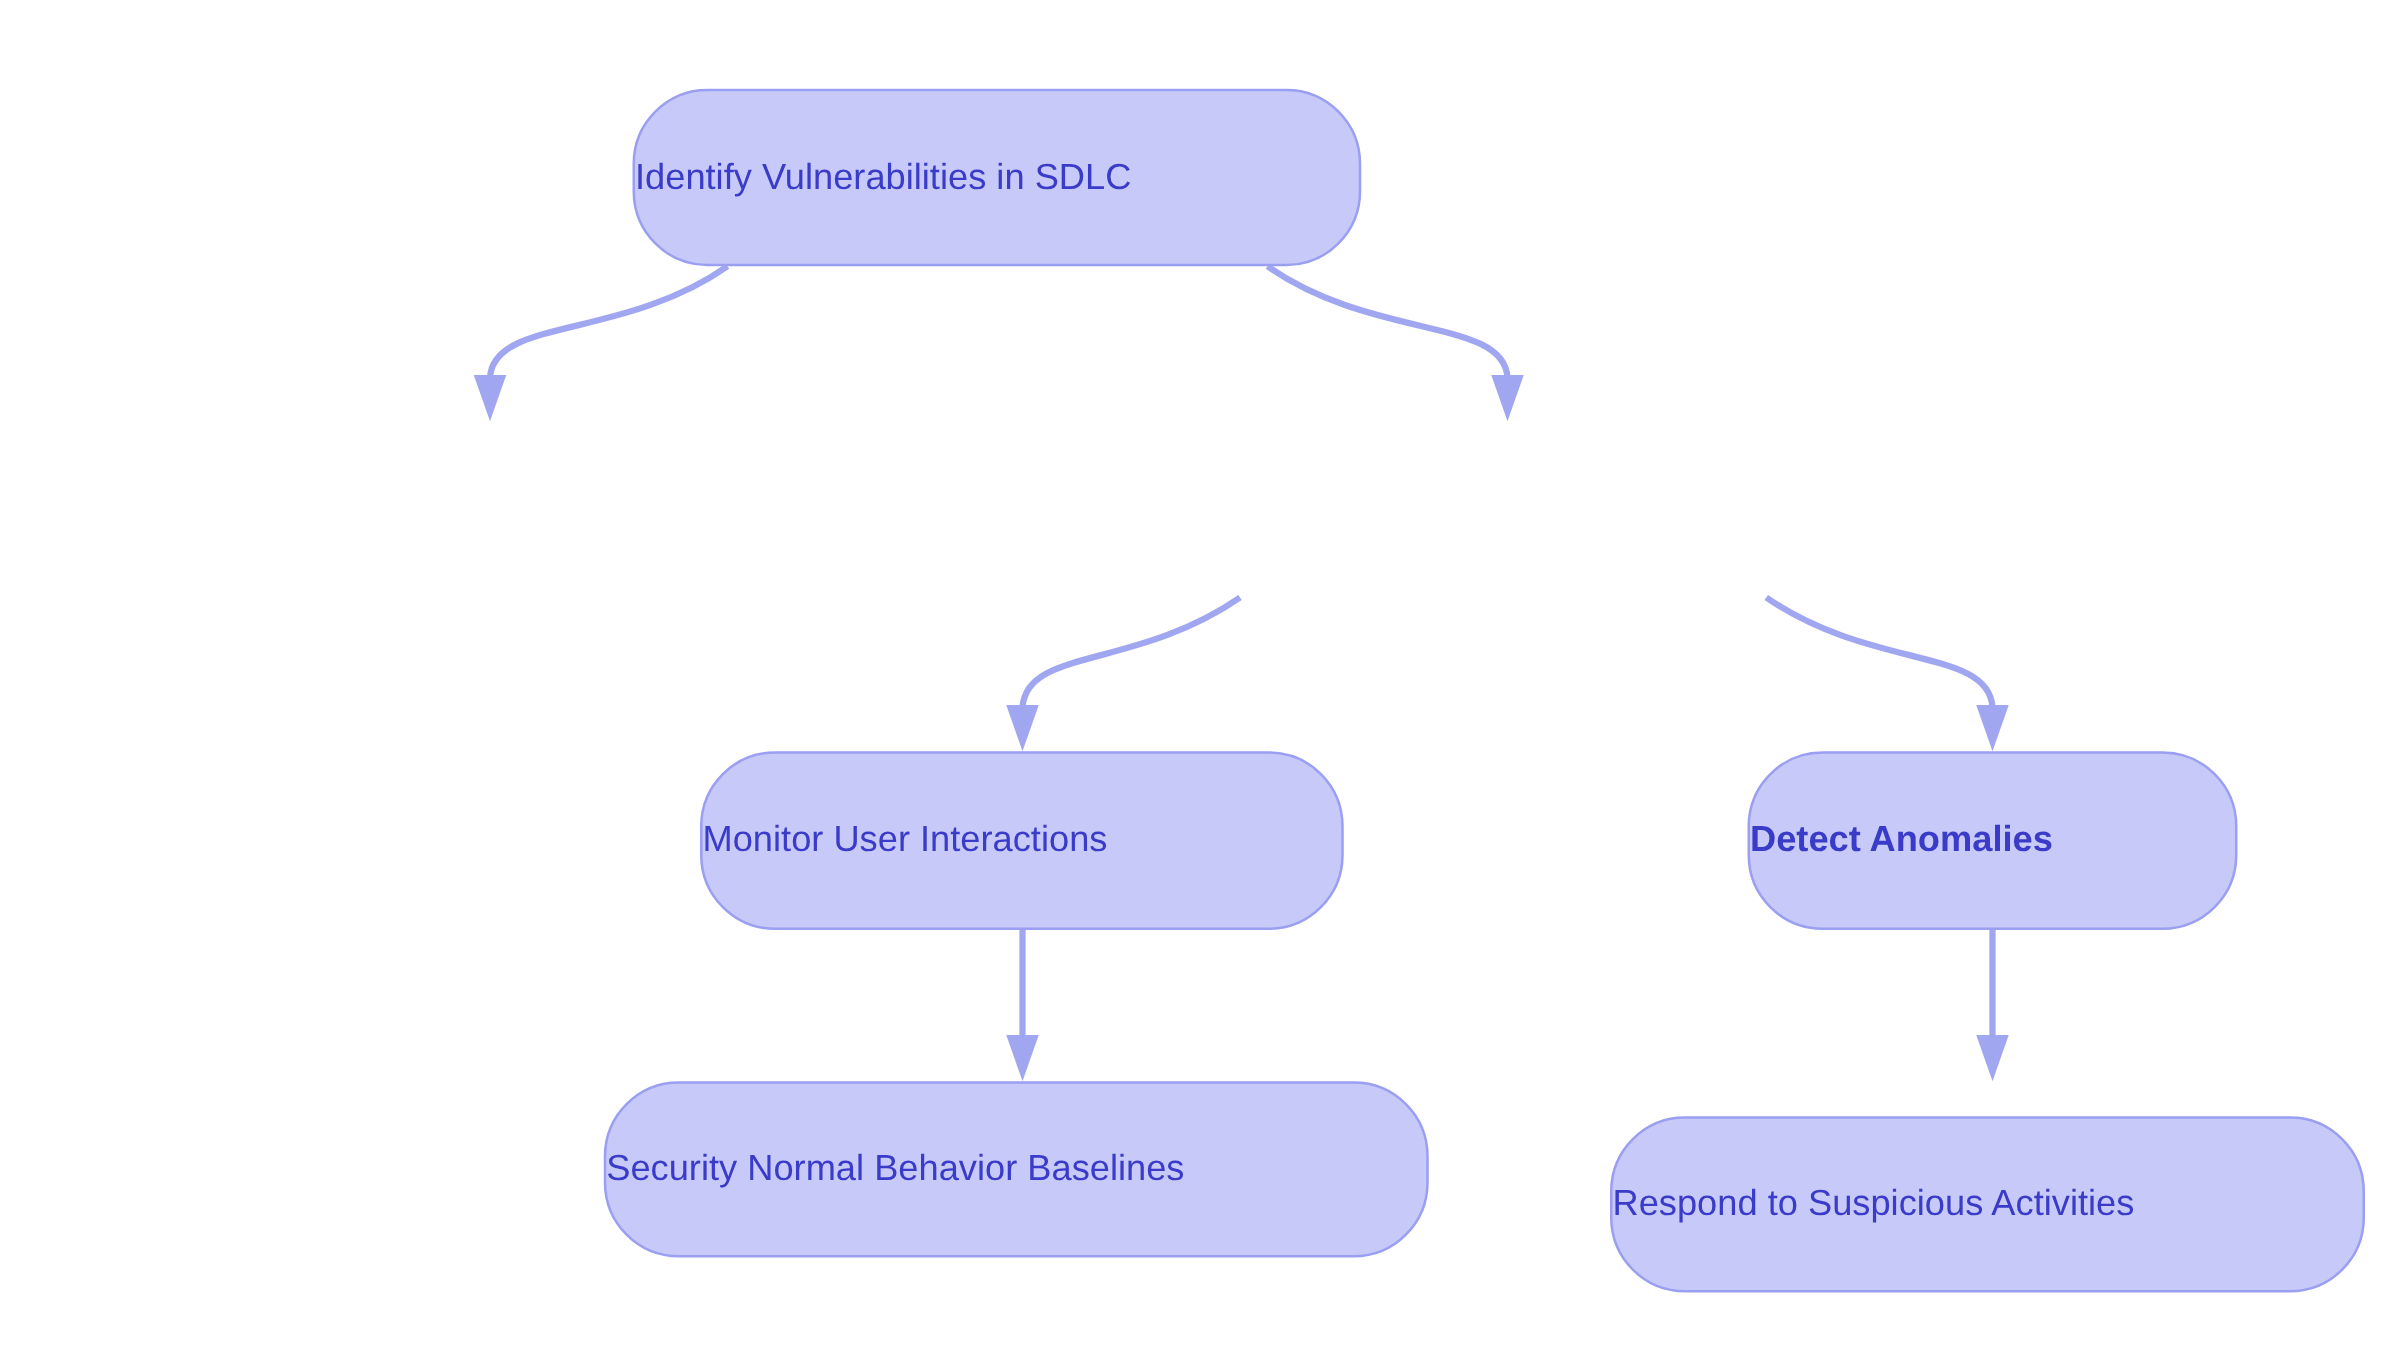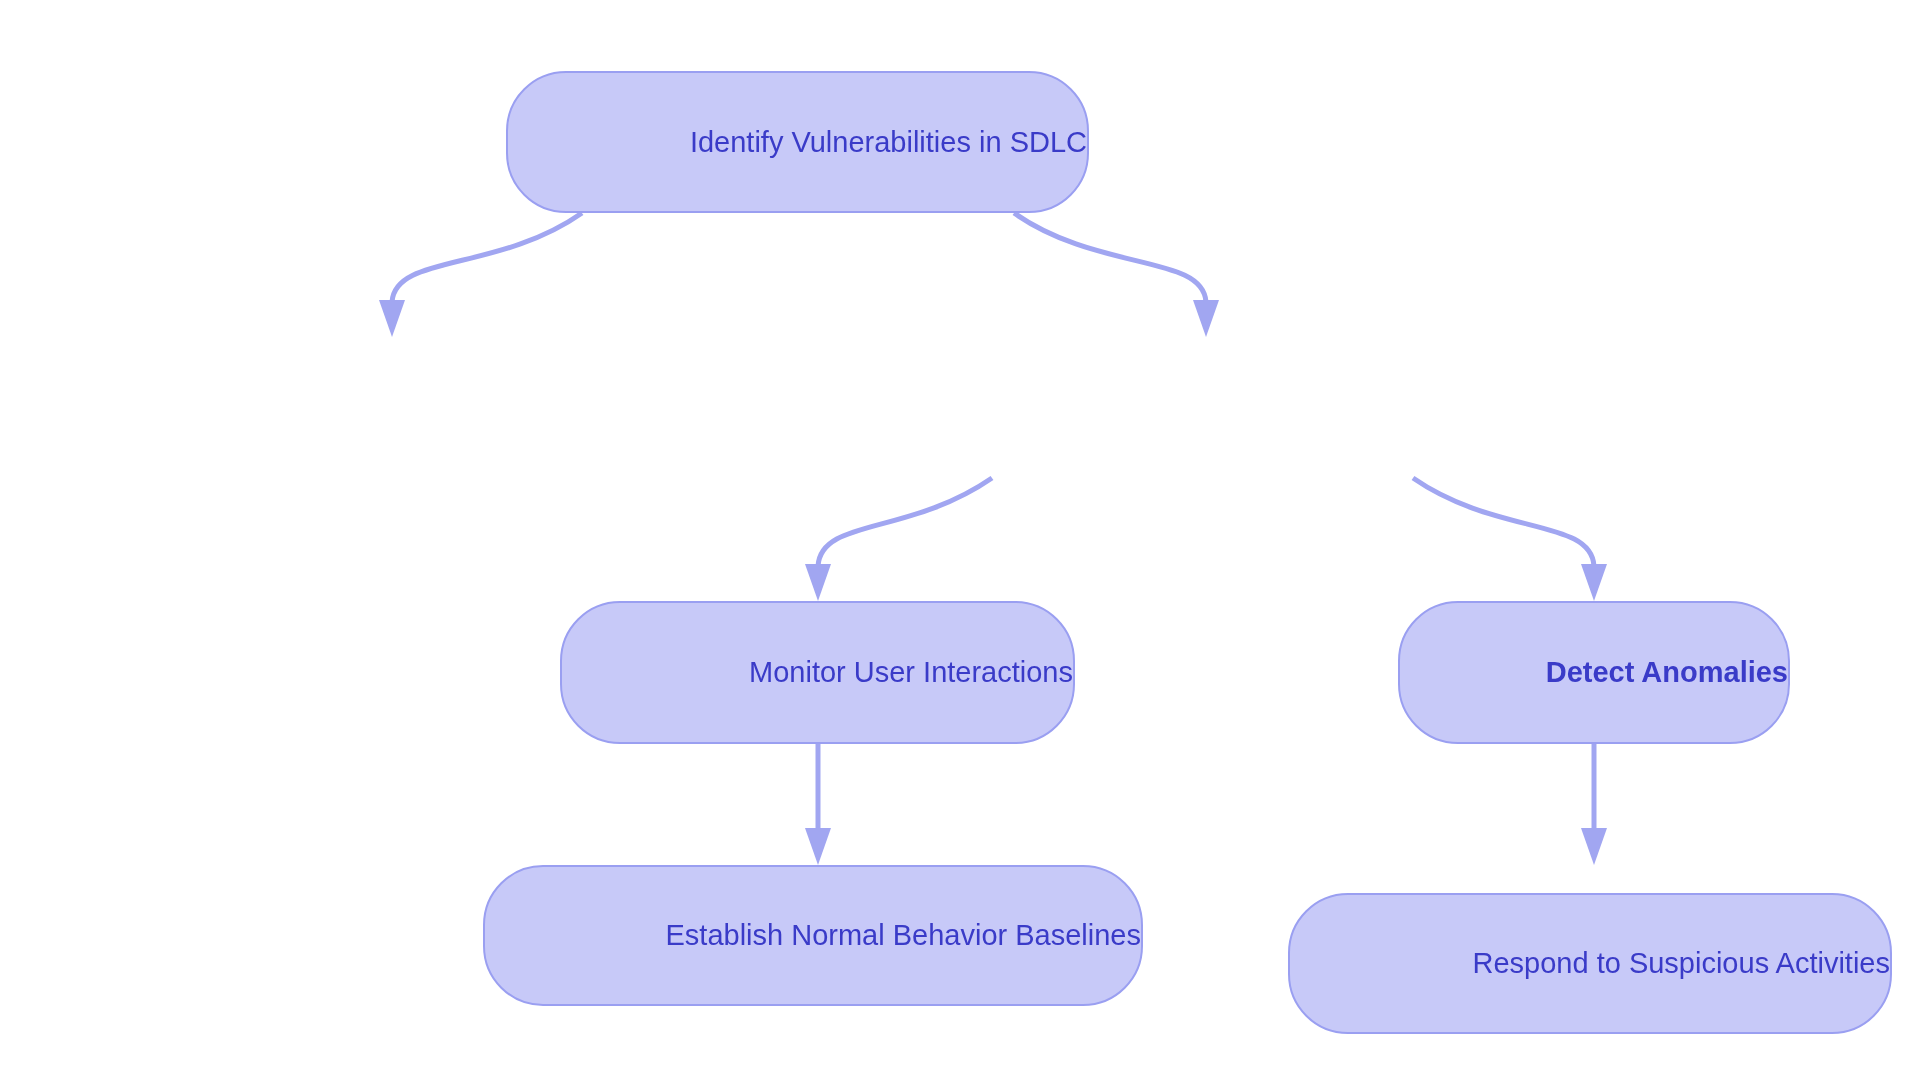--- a/index.html
+++ b/index.html
@@ -36,21 +36,21 @@
     position: absolute;
     box-sizing: border-box;
     background: #c7c9f8;
     border: 2.5px solid #9a9ff1;
     border-radius: 60px;
     color: #3a3bc8;
     font-size: 29px;
     font-weight: 400;
     display: flex;
     align-items: center;
-    justify-content: flex-end;
+    justify-content: flex-start;
     text-align: center;
     white-space: nowrap;
   }
   
   .n1 { left: 506px;  top: 71px;  width: 583px; height: 142px; }
   .n2 { left: 22px;   top: 337px; width: 740px; height: 140px; }
   .n3 { left: 886px;  top: 337px; width: 640px; height: 141px; }
   .n4 { left: 560px;  top: 601px; width: 515px; height: 143px; }
   .n5 { left: 1398px; top: 601px; width: 392px; height: 143px; font-weight: bold; }
   .n6 { left: 483px;  top: 865px; width: 660px; height: 141px; }
@@ -102,20 +102,20 @@
 
   <div class="node n4">
     <span>Monitor User Interactions</span>
   </div>
 
   <div class="node n5">
     <span>Detect Anomalies</span>
   </div>
 
   <div class="node n6">
-    <span>Establish Normal Behavior Baselines</span>
+    <span>Security Normal Behavior Baselines</span>
   </div>
 
   <div class="node n7">
     <span>Respond to Suspicious Activities</span>
   </div>
 
 </div>
 
 </body></html>

